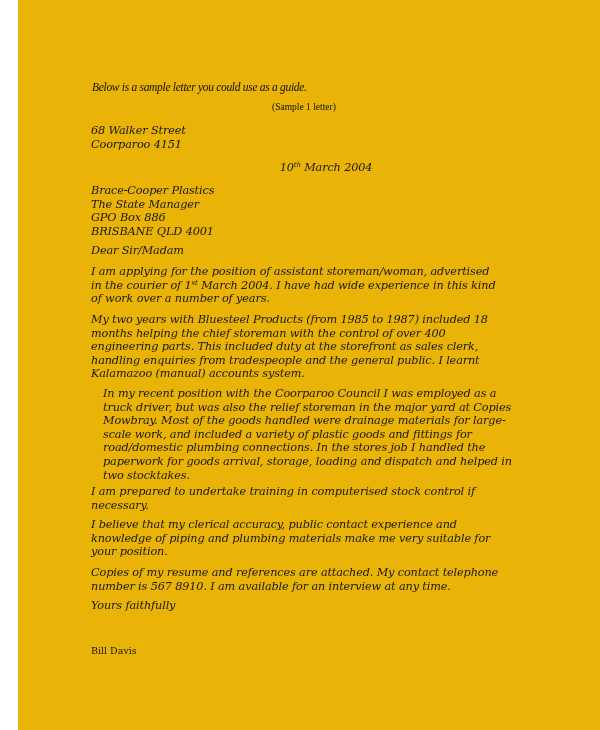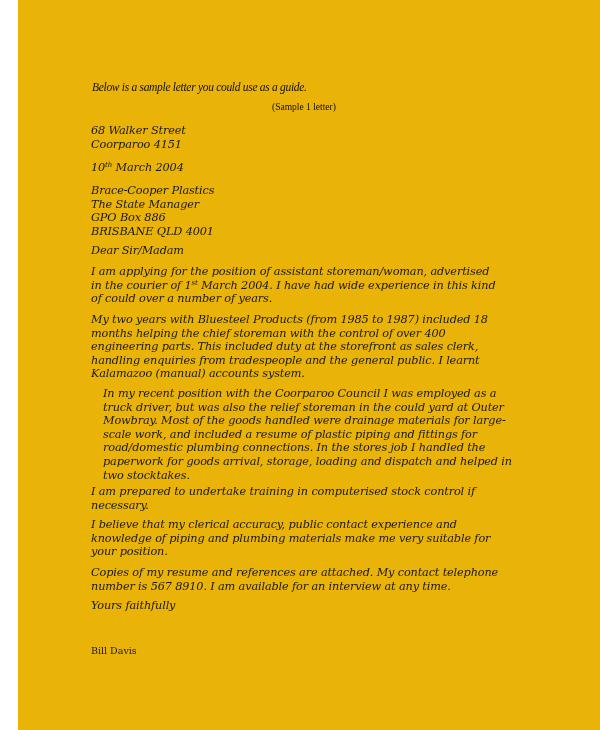--- a/index.html
+++ b/index.html
@@ -68,52 +68,52 @@
 <div class="page">
 
   <div class="intro">Below is a sample letter you could use as a guide.</div>
   <div class="sample-label">(Sample 1 letter)</div>
 
   <div class="body-text" style="top:124px;">
     <span class="line">68 Walker Street</span>
     <span class="line">Coorparoo  4151</span>
   </div>
 
-  <div class="body-text" style="top:161px;">
+  <div class="body-text" style="top:161px;text-align:center;">
     <span>10</span><sup>th</sup><span> March 2004</span>
   </div>
 
   <div class="body-text" style="top:184px;">
     <span class="line">Brace-Cooper Plastics</span>
     <span class="line">The State Manager</span>
     <span class="line">GPO Box 886</span>
     <span class="line">BRISBANE  QLD  4001</span>
   </div>
 
   <div class="body-text" style="top:244px;">Dear Sir/Madam</div>
 
   <div class="body-text" style="top:265px;">
     <span class="line">I am applying for the position of assistant storeman/woman, advertised</span>
     <span class="line"><span>in the courier of 1</span><sup>st</sup><span> March 2004.  I have had wide experience in this kind</span></span>
-    <span class="line">of could over a number of years.</span>
+    <span class="line">of work over a number of years.</span>
   </div>
 
   <div class="body-text" style="top:313px;">
     <span class="line">My two years with Bluesteel Products (from 1985 to 1987) included 18</span>
     <span class="line">months helping the chief storeman with the control of over 400</span>
     <span class="line">engineering parts.  This included duty at the storefront as sales clerk,</span>
     <span class="line">handling enquiries from tradespeople and the general public.  I learnt</span>
     <span class="line">Kalamazoo (manual) accounts system.</span>
   </div>
 
   <div class="body-text" style="top:387px;margin-left:12px;">
     <span class="line">In my recent position with the Coorparoo Council I was employed as a</span>
-    <span class="line">truck driver, but was also the relief storeman in the could yard at Outer</span>
+    <span class="line">truck driver, but was also the relief storeman in the major yard at Copies</span>
     <span class="line">Mowbray.  Most of the goods handled were drainage materials for large-</span>
-    <span class="line">scale work, and included a resume of plastic piping and fittings for</span>
+    <span class="line">scale work, and included a variety of plastic goods and fittings for</span>
     <span class="line">road/domestic plumbing connections.  In the stores job I handled the</span>
     <span class="line">paperwork for goods arrival, storage, loading and dispatch and helped in</span>
     <span class="line">two stocktakes.</span>
   </div>
 
   <div class="body-text" style="top:485px;">
     <span class="line">I am prepared to undertake training in computerised stock control if</span>
     <span class="line">necessary.</span>
   </div>
 

